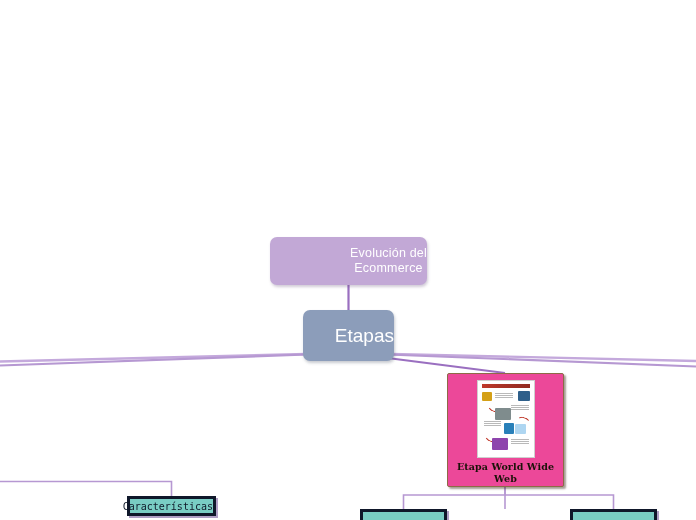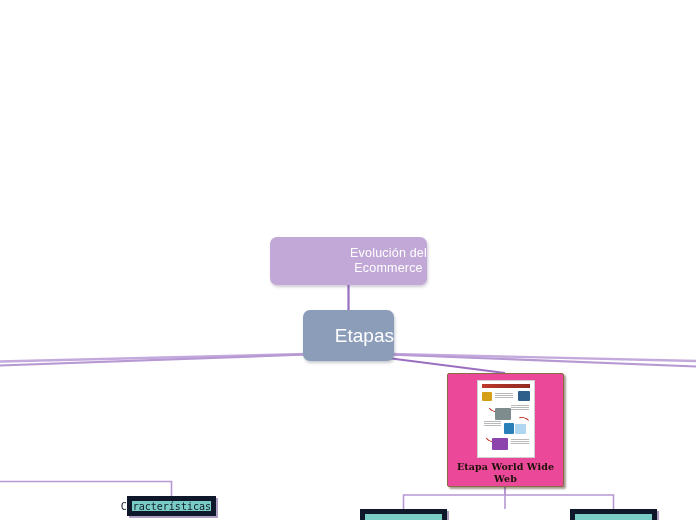--- a/index.html
+++ b/index.html
@@ -88,21 +88,21 @@
     font-weight: bold;
     font-size: 9.5px;
     line-height: 12px;
     padding: 3px 4px 0 4px;
     letter-spacing: 0.1px;
   }
 
   
   .node-teal {
     background: #79cdc4;
-    border: 5px solid #0f172a;
+    border: 3px solid #0f172a;
     color: #101a2a;
     font-family: "DejaVu Sans Mono", "Liberation Mono", monospace;
     font-size: 10px;
     box-shadow: 2px 2px 0 rgba(110,80,150,0.55);
   }
   .node-caract {
     left: 127px;
     top: 496px;
     width: 89px;
     height: 20px;

